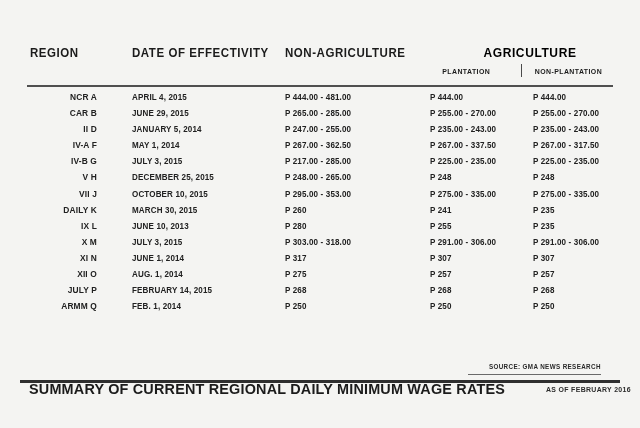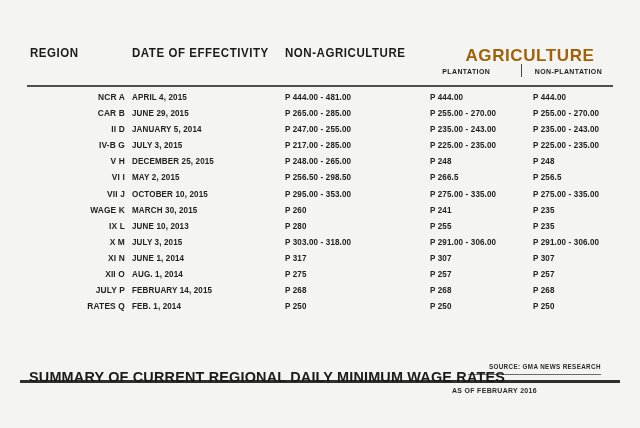--- a/index.html
+++ b/index.html
@@ -45,23 +45,23 @@
   .hdr-region      { left: 30px;  top: 12px; }
   .hdr-date        { left: 132px; top: 12px; }
   .hdr-nonagri     { left: 285px; top: 12px; }
   .hdr-agri {
     position: absolute;
     left: 424px;
     top: 12px;
     width: 212px;
     text-align: center;
     font-weight: bold;
-    font-size: 17px;
+    font-size: 12px;
     letter-spacing: 0.6px;
-    color: #a16207;
+    color: #000000;
     white-space: nowrap;
   }
   .hdr-sub {
     position: absolute;
     top: 33px;
     font-weight: bold;
     font-size: 7.3px;
     letter-spacing: 0.45px;
     color: #1b1b1b;
     white-space: nowrap;
@@ -125,21 +125,20 @@
     white-space: nowrap;
     top: 2px;
     transform: scaleX(0.96);
     transform-origin: left center;
   }
   .c-region {
     left: 0;
     width: 97px;
     text-align: right;
     transform: none;
-    padding-left: 28px;
   }
   .c-date        { left: 132px; }
   .c-nonagri     { left: 285px; }
   .c-plantation  { left: 430px; }
   .c-nonplant    { left: 533px; }
 
   
   .source-label {
     position: absolute;
     right: 27px;
@@ -148,25 +147,24 @@
     font-size: 6.6px;
     letter-spacing: 0.4px;
     color: #2a2a2a;
     white-space: nowrap;
     transform: scaleX(0.95);
     transform-origin: right center;
   }
   .title-block {
     position: absolute;
     left: 29px;
-    top: 368px;
+    top: 380px;
     white-space: nowrap;
     display: flex;
-    align-items: flex-end;
-    flex-direction: column;
+    align-items: center;
   }
   .main-title {
     font-weight: bold;
     font-size: 15.5px;
     letter-spacing: 0.2px;
     color: #1b1b1b;
     transform: scaleX(0.93);
     transform-origin: left bottom;
   }
   .title-sub {
@@ -212,49 +210,49 @@
         <div class="cell c-nonplant">P 255.00 - 270.00</div>
       </div>
       <div class="row">
         <div class="cell c-region">II D</div>
         <div class="cell c-date">JANUARY 5, 2014</div>
         <div class="cell c-nonagri">P 247.00 - 255.00</div>
         <div class="cell c-plantation">P 235.00 - 243.00</div>
         <div class="cell c-nonplant">P 235.00 - 243.00</div>
       </div>
       <div class="row">
+        <div class="cell c-region">IV-A F</div>
+        <div class="cell c-date">MAY 1, 2014</div>
+        <div class="cell c-nonagri">P 267.00 - 362.50</div>
+        <div class="cell c-plantation">P 267.00 - 337.50</div>
+        <div class="cell c-nonplant">P 267.00 - 317.50</div>
+      </div>
+      <div class="row">
         <div class="cell c-region">IV-B G</div>
         <div class="cell c-date">JULY 3, 2015</div>
         <div class="cell c-nonagri">P 217.00 - 285.00</div>
         <div class="cell c-plantation">P 225.00 - 235.00</div>
         <div class="cell c-nonplant">P 225.00 - 235.00</div>
       </div>
       <div class="row">
         <div class="cell c-region">V H</div>
         <div class="cell c-date">DECEMBER 25, 2015</div>
         <div class="cell c-nonagri">P 248.00 - 265.00</div>
         <div class="cell c-plantation">P 248</div>
         <div class="cell c-nonplant">P 248</div>
       </div>
       <div class="row">
-        <div class="cell c-region">VI I</div>
-        <div class="cell c-date">MAY 2, 2015</div>
-        <div class="cell c-nonagri">P 256.50 - 298.50</div>
-        <div class="cell c-plantation">P 266.5</div>
-        <div class="cell c-nonplant">P 256.5</div>
-      </div>
-      <div class="row">
         <div class="cell c-region">VII J</div>
         <div class="cell c-date">OCTOBER 10, 2015</div>
         <div class="cell c-nonagri">P 295.00 - 353.00</div>
         <div class="cell c-plantation">P 275.00 - 335.00</div>
         <div class="cell c-nonplant">P 275.00 - 335.00</div>
       </div>
       <div class="row">
-        <div class="cell c-region">WAGE K</div>
+        <div class="cell c-region">DAILY K</div>
         <div class="cell c-date">MARCH 30, 2015</div>
         <div class="cell c-nonagri">P 260</div>
         <div class="cell c-plantation">P 241</div>
         <div class="cell c-nonplant">P 235</div>
       </div>
       <div class="row">
         <div class="cell c-region">IX L</div>
         <div class="cell c-date">JUNE 10, 2013</div>
         <div class="cell c-nonagri">P 280</div>
         <div class="cell c-plantation">P 255</div>
@@ -282,21 +280,21 @@
         <div class="cell c-nonplant">P 257</div>
       </div>
       <div class="row">
         <div class="cell c-region">JULY P</div>
         <div class="cell c-date">FEBRUARY 14, 2015</div>
         <div class="cell c-nonagri">P 268</div>
         <div class="cell c-plantation">P 268</div>
         <div class="cell c-nonplant">P 268</div>
       </div>
       <div class="row">
-        <div class="cell c-region">RATES Q</div>
+        <div class="cell c-region">ARMM Q</div>
         <div class="cell c-date">FEB. 1, 2014</div>
         <div class="cell c-nonagri">P 250</div>
         <div class="cell c-plantation">P 250</div>
         <div class="cell c-nonplant">P 250</div>
       </div>
     </div>
 
   <div class="rule-source"></div>
   <div class="source-label">SOURCE: GMA NEWS RESEARCH</div>
 

